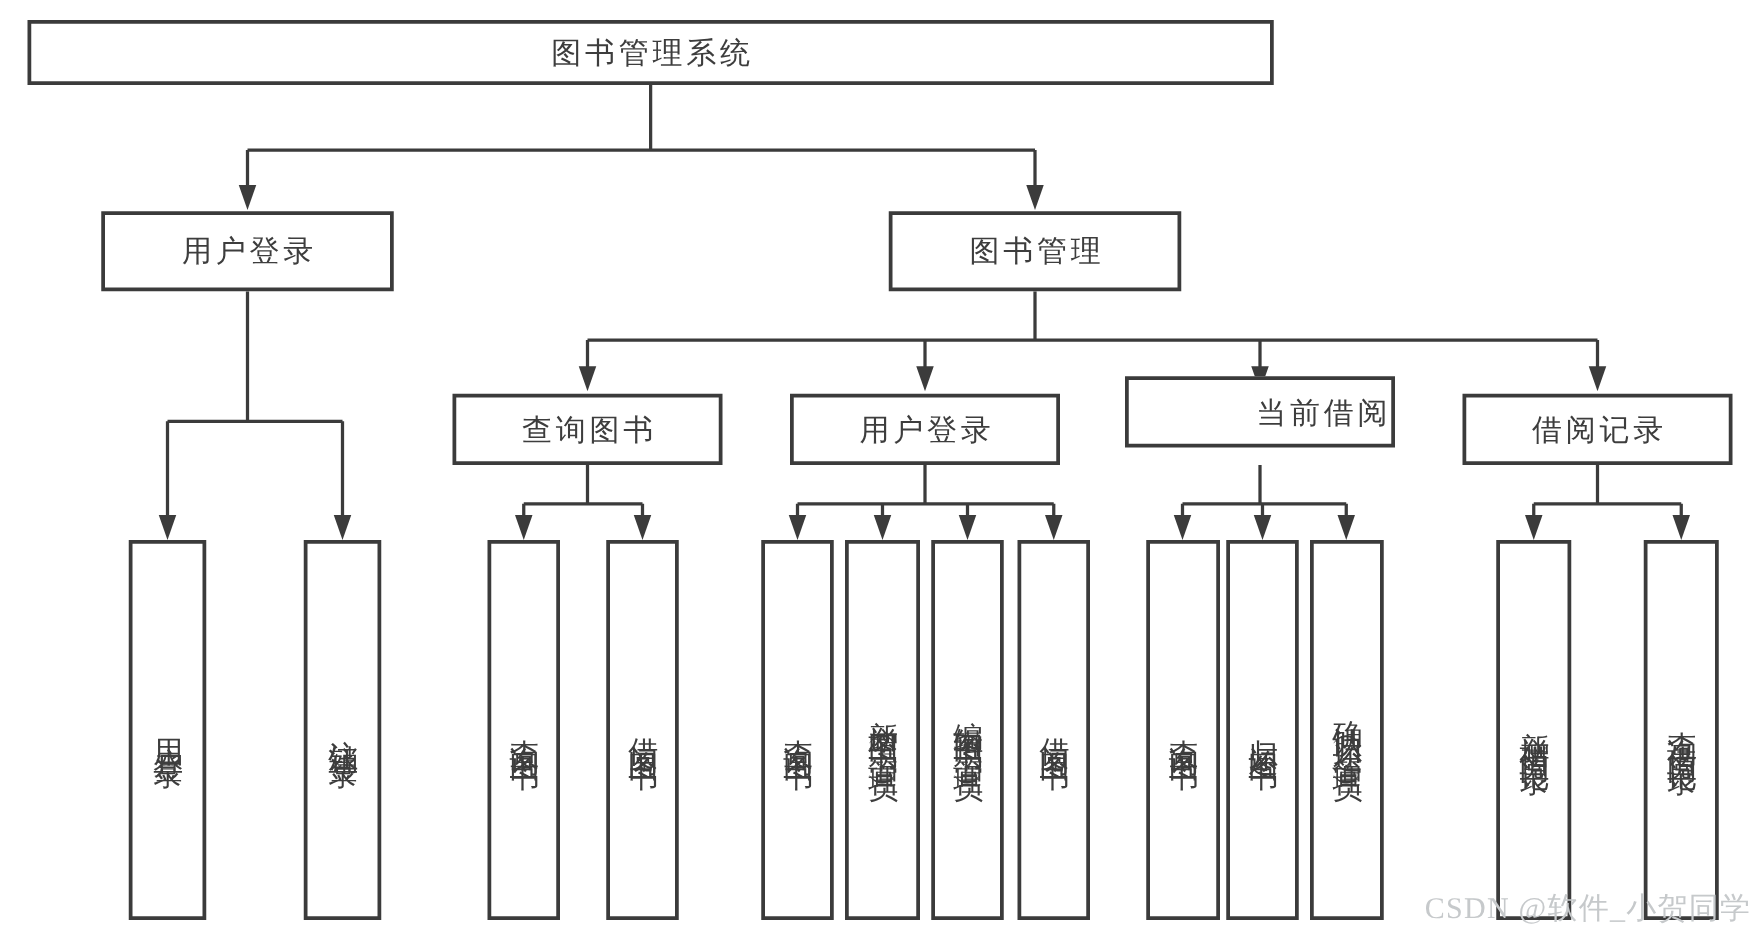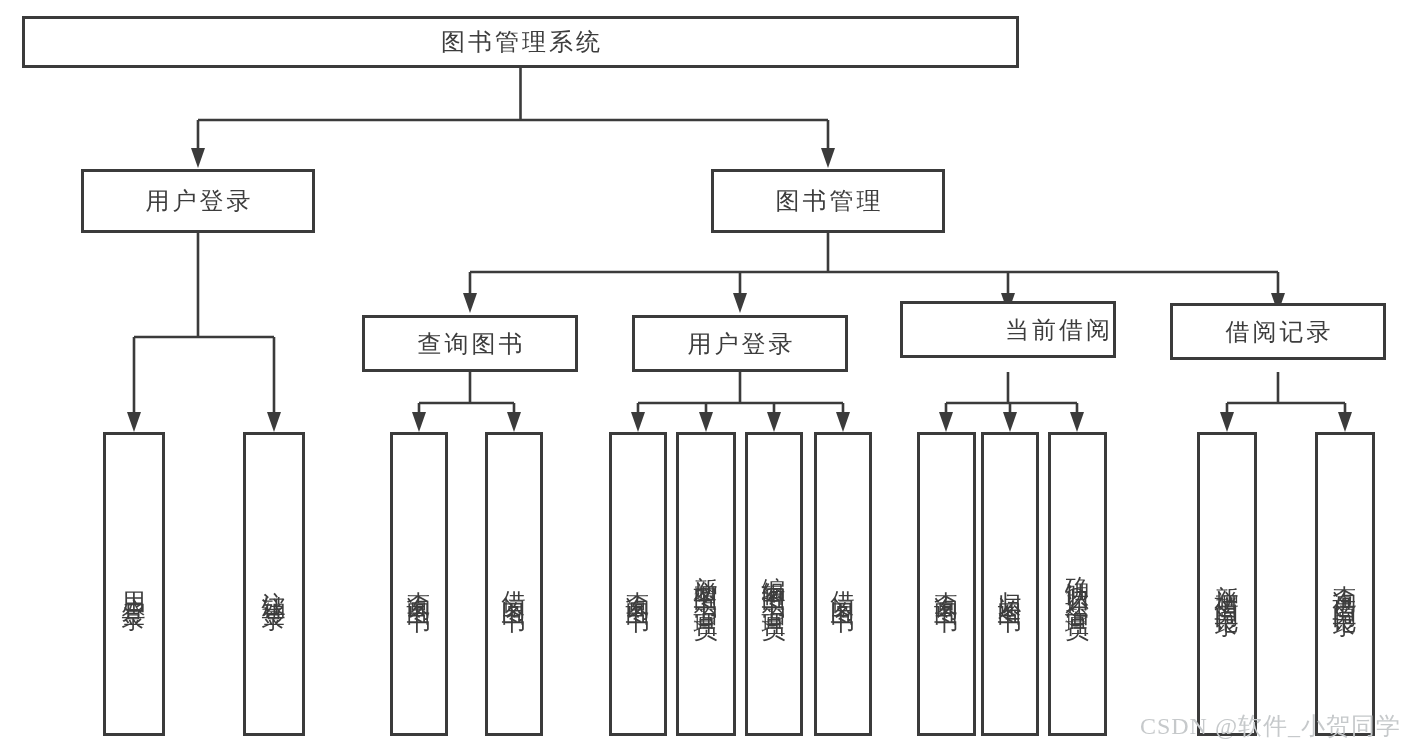--- a/index.html
+++ b/index.html
@@ -89,21 +89,21 @@
 
   <div class="box" style="left:362px;top:315px;width:216px;height:57px;">
     <span class="hlabel">查询图书</span>
   </div>
   <div class="box" style="left:632px;top:315px;width:216px;height:57px;">
     <span class="hlabel">用户登录</span>
   </div>
   <div class="box" style="left:900px;top:301px;width:216px;height:57px;justify-content:flex-end;">
     <span class="hlabel">当前借阅</span>
   </div>
-  <div class="box" style="left:1170px;top:303px;width:216px;height:57px;font-family:Liberation Mono, monospace;">
+  <div class="box" style="left:1170px;top:315px;width:216px;height:57px;font-family:Liberation Mono, monospace;">
     <span class="hlabel">借阅记录</span>
   </div>
 
   <div class="box" style="left:103px;top:432px;width:62px;height:304px;">
     <span class="vtext">用户登录</span>
   </div>
   <div class="box" style="left:243px;top:432px;width:62px;height:304px;">
     <span class="vtext">注销登录</span>
   </div>
 

